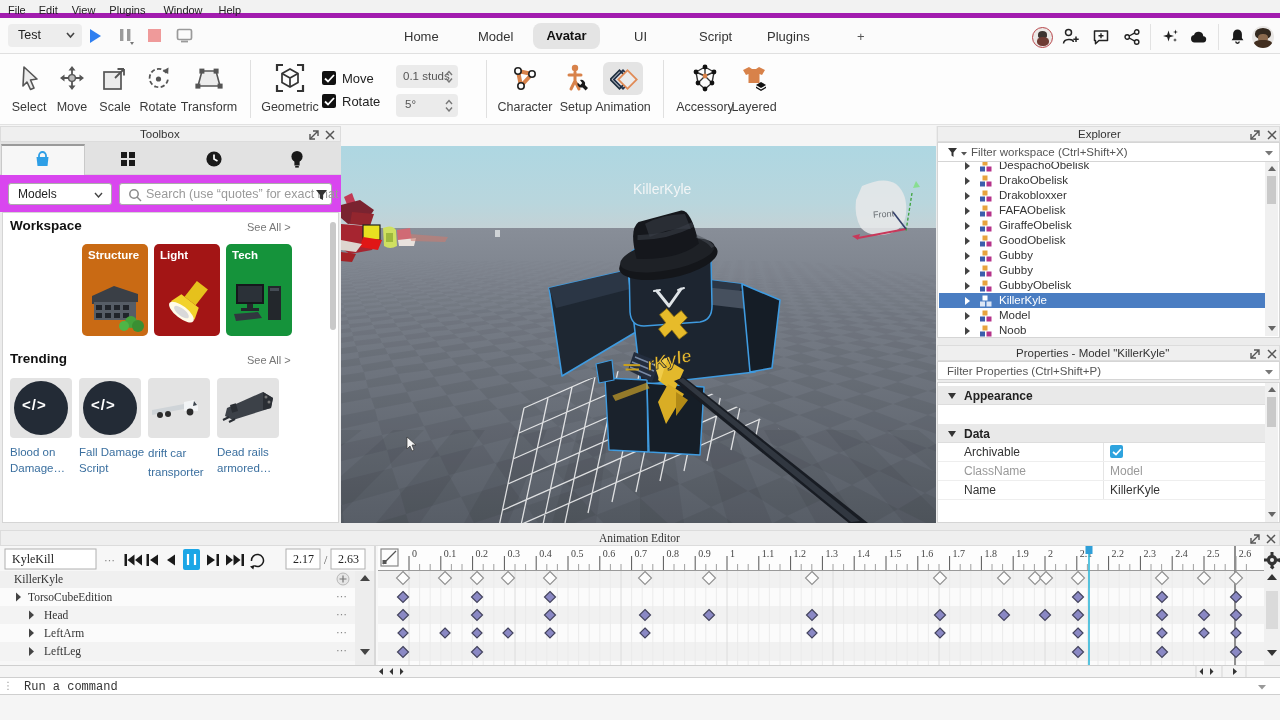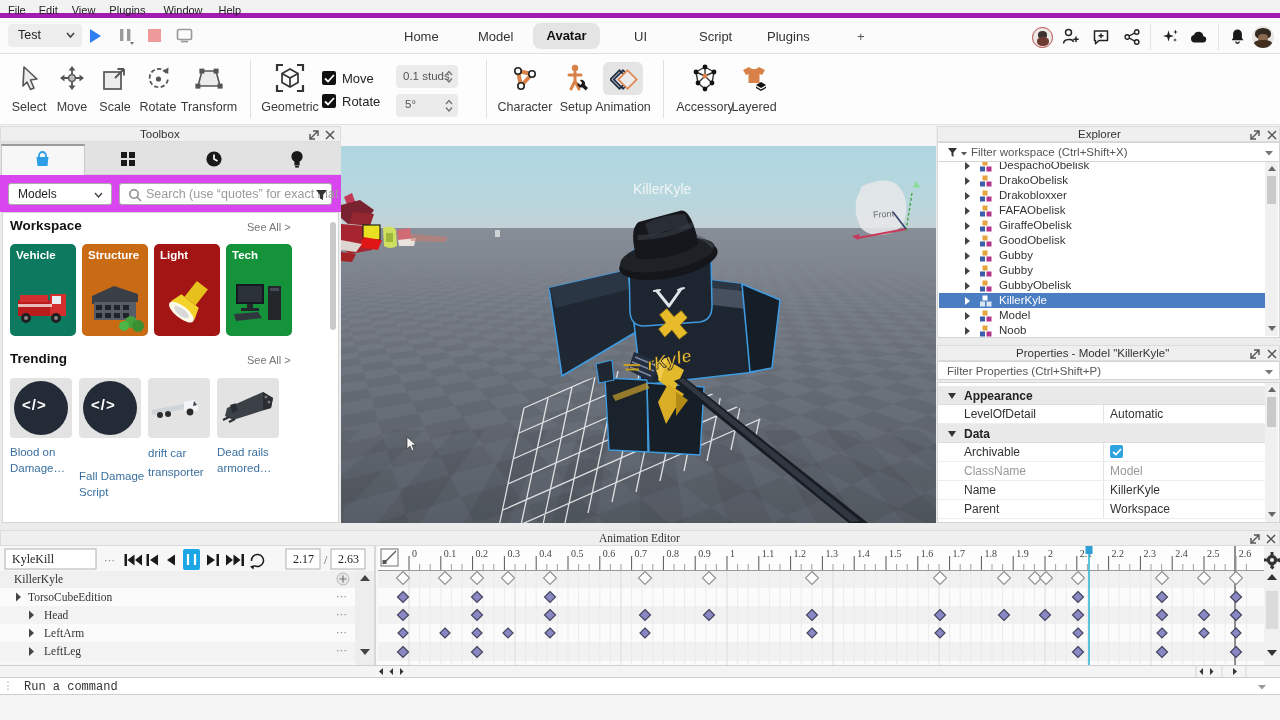--- a/index.html
+++ b/index.html
@@ -272,34 +272,20 @@
         <span style="position:absolute;left:26px;top:3px;font-size:12.5px;color:#9a9a9a;white-space:nowrap;">Search (use “quotes” for exact mat</span>
         <svg style="position:absolute;right:3px;top:5px" width="13" height="12">
             <path d="M1 1 H12 L8 6 V11 L5 9.5 V6 Z" fill="#333"></path>
           </svg>
       </div>
     </div>
     <div class="abs" style="left:2px;top:86px;width:337px;height:311px;background:#fff;border:1px solid #d5d5d5;">
       <span style="position:absolute;left:7px;top:5px;font-size:13.5px;font-weight:bold;color:#111;">Workspace</span>
       <span style="position:absolute;left:244px;top:8px;font-size:11px;color:#777;">See All &gt;</span>
 
-      <div style="position:absolute;left:7px;top:31px;width:66px;height:92px;border-radius:5px;background:#0d7a5f;overflow:hidden;">
-        <span style="position:absolute;left:6px;top:5px;font-size:11.5px;font-weight:bold;color:#fff;">Vehicle</span>
-        <svg style="position:absolute;left:2px;top:38px" width="62" height="50">
-          <rect x="6" y="18" width="34" height="16" fill="#b91c1c"></rect>
-            <rect x="38" y="12" width="16" height="22" fill="#d32f2f"></rect>
-          <rect x="40" y="14" width="9" height="8" fill="#e8eef2"></rect>
-            <rect x="8" y="13" width="28" height="7" fill="#d32f2f"></rect>
-          <rect x="6" y="22" width="34" height="3" fill="#ffffff" opacity="0.7"></rect>
-          <circle cx="14" cy="36" r="5" fill="#1f1f1f"></circle>
-            <circle cx="44" cy="36" r="5" fill="#1f1f1f"></circle>
-          <circle cx="14" cy="36" r="2" fill="#888"></circle>
-            <circle cx="44" cy="36" r="2" fill="#888"></circle>
-        </svg>
-      </div>
       <div style="position:absolute;left:79px;top:31px;width:66px;height:92px;border-radius:5px;background:#c96a14;overflow:hidden;">
         <span style="position:absolute;left:6px;top:5px;font-size:11.5px;font-weight:bold;color:#fff;">Structure</span>
         <svg style="position:absolute;left:2px;top:36px" width="62" height="52">
           <path d="M8 16 L30 6 L54 14 L54 22 L8 24 Z" fill="#3a3f46"></path>
           <rect x="10" y="22" width="42" height="18" fill="#565d66"></rect>
           <rect x="12" y="25" width="6" height="5" fill="#20242a"></rect>
             <rect x="21" y="25" width="6" height="5" fill="#20242a"></rect>
             <rect x="30" y="25" width="6" height="5" fill="#20242a"></rect>
             <rect x="39" y="25" width="6" height="5" fill="#20242a"></rect>
           <rect x="12" y="33" width="6" height="5" fill="#20242a"></rect>
@@ -359,21 +345,21 @@
         <svg style="position:absolute;left:2px;top:8px" width="58" height="44">
           <path d="M44 6 L54 12 L52 22 L14 34 L6 30 L8 22 Z" fill="#3c4148"></path>
           <path d="M44 6 L54 12 L52 22 L44 24 Z" fill="#2a2e34"></path>
           <rect x="12" y="18" width="6" height="8" fill="#2a2e34" transform="rotate(-16 15 22)"></rect>
           <path d="M4 34 L10 31 M10 36 L16 33" stroke="#2a2e34" stroke-width="2"></path>
           <circle cx="47" cy="11" r="1.5" fill="#777"></circle>
             <circle cx="50" cy="16" r="1.5" fill="#777"></circle>
         </svg>
       </div>
       <div style="position:absolute;left:7px;top:231px;width:68px;font-size:11.5px;color:#3a6f9f;line-height:16px;">Blood on Damage…</div>
-      <div style="position:absolute;left:76px;top:231px;width:68px;font-size:11.5px;color:#3a6f9f;line-height:16px;margin-top:24px;">Fall Damage Script</div>
+      <div style="position:absolute;left:76px;top:231px;width:68px;font-size:11.5px;color:#3a6f9f;line-height:16px;">Fall Damage Script</div>
       <div style="position:absolute;left:145px;top:231px;width:68px;font-size:11.5px;color:#3a6f9f;line-height:19px;">drift car transporter</div>
       <div style="position:absolute;left:214px;top:231px;width:68px;font-size:11.5px;color:#3a6f9f;line-height:16px;">Dead rails armored…</div>
       <div style="position:absolute;left:7px;top:307px;width:120px;height:4px;overflow:hidden;"><span style="font-size:13.5px;font-weight:bold;color:#111;">Smoothing</span></div>
     </div>
     <div class="abs" style="left:330px;top:96px;width:6px;height:108px;background:#c9c9c9;border-radius:3px;"></div>
   </div>
   <div id="vp" class="abs">
     <svg class="abs" style="left:0;top:20px" width="595" height="377" viewBox="341 146 595 377" preserveAspectRatio="none">
       <defs>
         <linearGradient id="sky" x1="0" y1="146" x2="0" y2="228" gradientUnits="userSpaceOnUse">
@@ -664,25 +650,20 @@
           <path d="M0 0 L4 4.5 L8 0 Z" fill="#777"></path>
         </svg>
     </div>
     <div class="abs" style="left:1px;top:256px;width:343px;height:141px;background:#fff;border:1px solid #d5d5d5;">
       <div style="position:absolute;left:0;top:3px;width:328px;height:19px;background:#e9e9e9;border-bottom:1px solid #ddd;">
         <svg style="position:absolute;left:10px;top:7px" width="8" height="6">
             <path d="M0 0 H8 L4 6 Z" fill="#333"></path>
           </svg>
         <span style="position:absolute;left:26px;top:3px;font-size:12px;font-weight:bold;color:#222;">Appearance</span>
       </div>
-      <div style="position:absolute;left:0;top:22px;width:328px;height:19px;border-bottom:1px solid #eee;">
-        <span style="position:absolute;left:26px;top:2px;font-size:12px;color:#333;">LevelOfDetail</span>
-        <span style="position:absolute;left:172px;top:2px;font-size:12px;color:#333;">Automatic</span>
-        <div style="position:absolute;left:165px;top:0;width:1px;height:18px;background:#e5e5e5;"></div>
-      </div>
       <div style="position:absolute;left:0;top:41px;width:328px;height:19px;background:#e9e9e9;border-bottom:1px solid #ddd;">
         <svg style="position:absolute;left:10px;top:7px" width="8" height="6">
             <path d="M0 0 H8 L4 6 Z" fill="#333"></path>
           </svg>
         <span style="position:absolute;left:26px;top:3px;font-size:12px;font-weight:bold;color:#222;">Data</span>
       </div>
       <div style="position:absolute;left:0;top:60px;width:328px;height:19px;border-bottom:1px solid #eee;">
         <span style="position:absolute;left:26px;top:2px;font-size:12px;color:#333;">Archivable</span>
         <div style="position:absolute;left:172px;top:2px;width:13px;height:13px;background:#2ea3de;border-radius:2px;"></div>
         <svg style="position:absolute;left:174px;top:5px" width="10" height="8">
@@ -691,25 +672,20 @@
         <div style="position:absolute;left:165px;top:0;width:1px;height:18px;background:#e5e5e5;"></div>
       </div>
       <div style="position:absolute;left:0;top:79px;width:328px;height:19px;border-bottom:1px solid #eee;">
         <span style="position:absolute;left:26px;top:2px;font-size:12px;color:#999;">ClassName</span>
         <span style="position:absolute;left:172px;top:2px;font-size:12px;color:#999;">Model</span>
         <div style="position:absolute;left:165px;top:0;width:1px;height:18px;background:#e5e5e5;"></div>
       </div>
       <div style="position:absolute;left:0;top:98px;width:328px;height:19px;border-bottom:1px solid #eee;">
         <span style="position:absolute;left:26px;top:2px;font-size:12px;color:#333;">Name</span>
         <span style="position:absolute;left:172px;top:2px;font-size:12px;color:#333;">KillerKyle</span>
-        <div style="position:absolute;left:165px;top:0;width:1px;height:18px;background:#e5e5e5;"></div>
-      </div>
-      <div style="position:absolute;left:0;top:117px;width:328px;height:19px;border-bottom:1px solid #eee;">
-        <span style="position:absolute;left:26px;top:2px;font-size:12px;color:#333;">Parent</span>
-        <span style="position:absolute;left:172px;top:2px;font-size:12px;color:#333;">Workspace</span>
         <div style="position:absolute;left:165px;top:0;width:1px;height:18px;background:#e5e5e5;"></div>
       </div>
       <div style="position:absolute;right:1px;top:0;width:13px;height:139px;background:#f0f0f0;">
         <svg style="position:absolute;left:3px;top:4px" width="8" height="6">
             <path d="M0 5 L4 0 L8 5 Z" fill="#666"></path>
           </svg>
         <div style="position:absolute;left:2px;top:14px;width:9px;height:30px;background:#c9c9c9;"></div>
         <svg style="position:absolute;left:3px;bottom:4px" width="8" height="6">
             <path d="M0 0 L4 5 L8 0 Z" fill="#666"></path>
           </svg>

